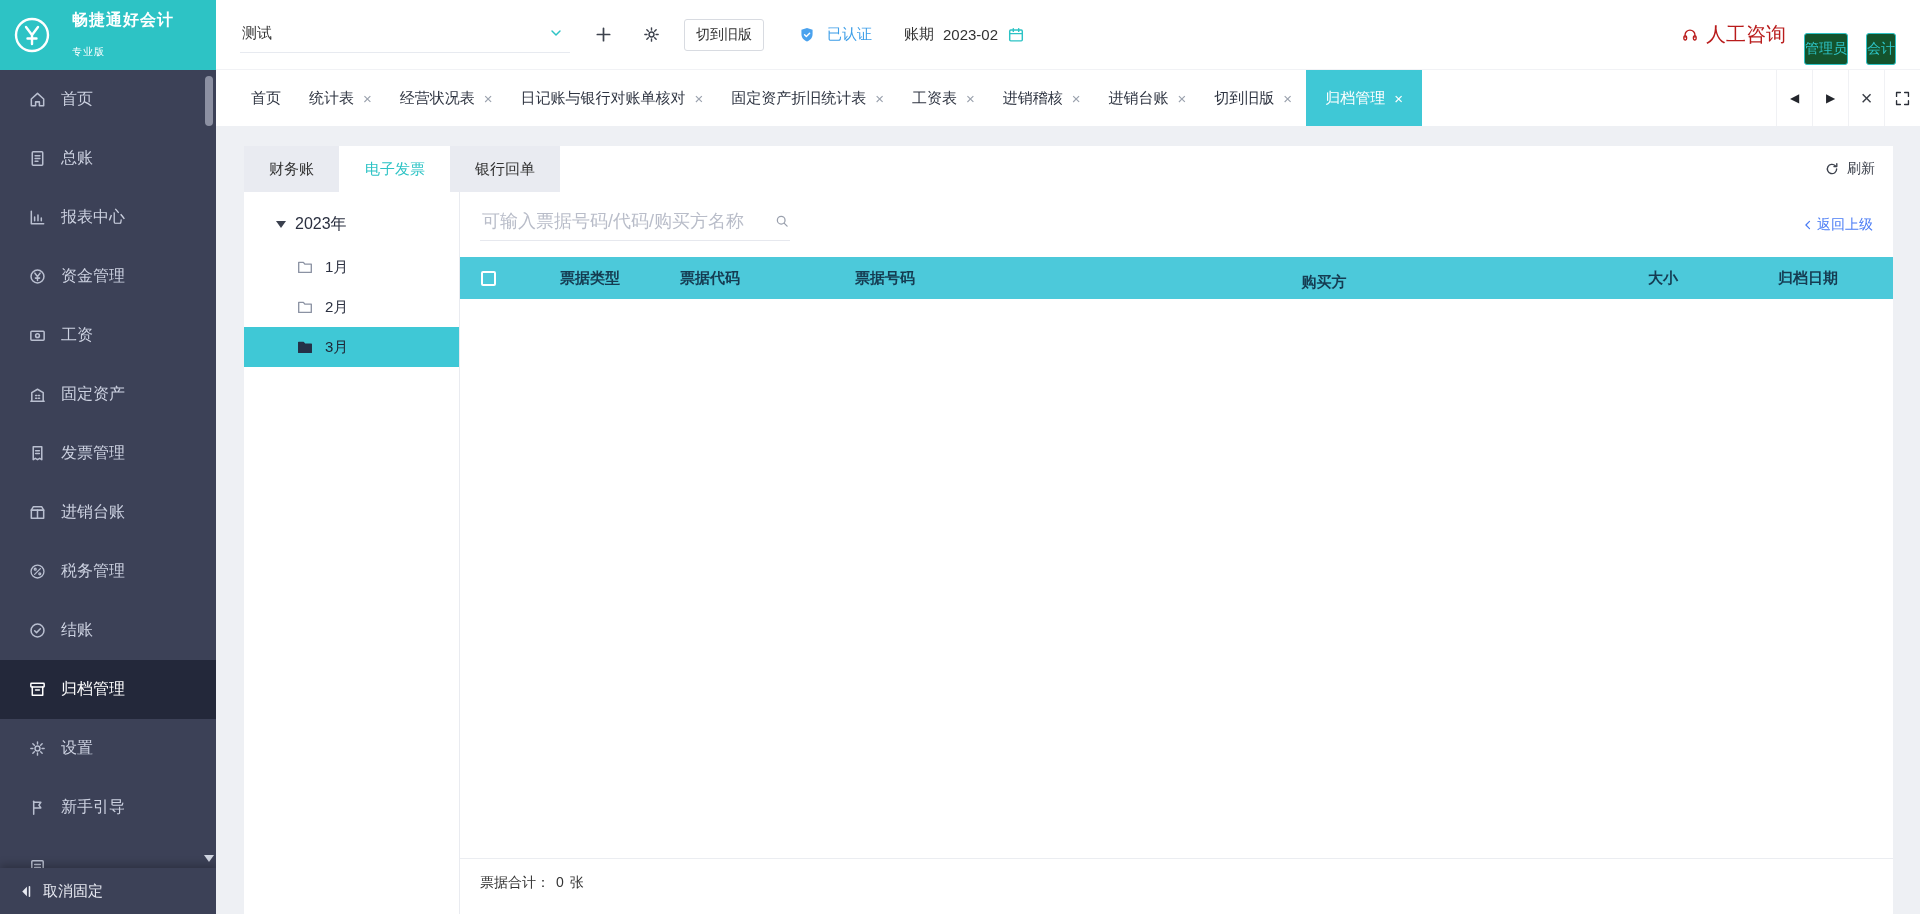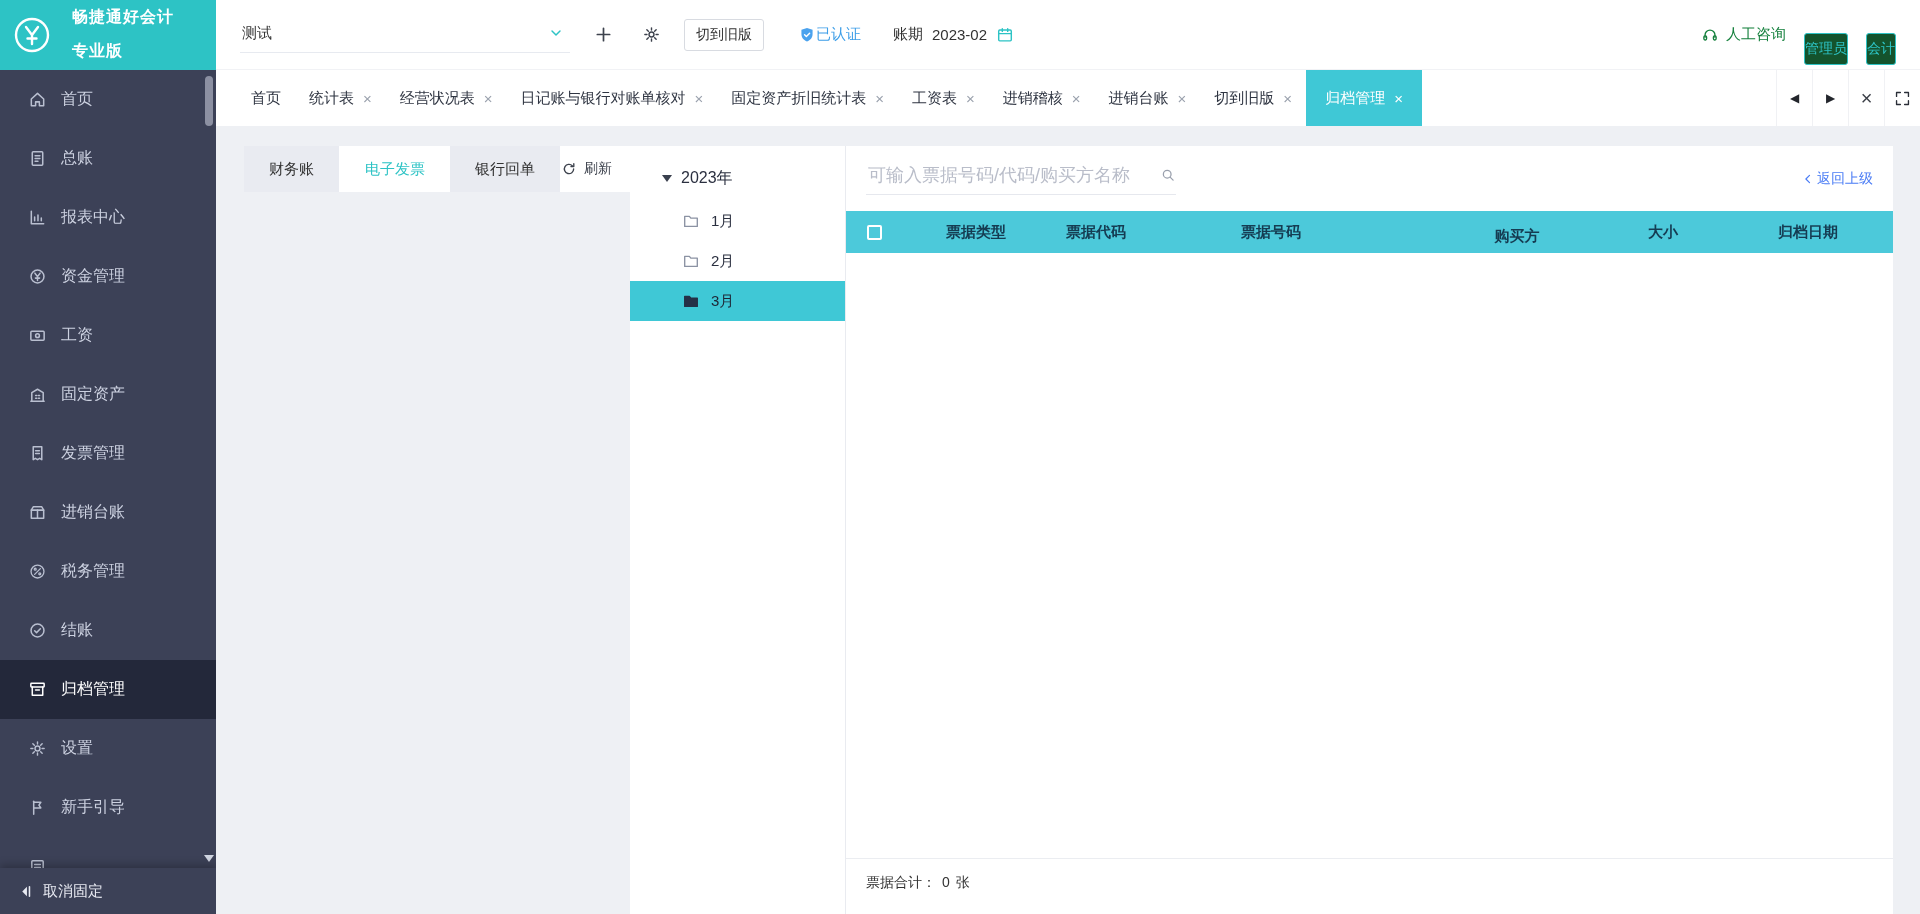--- a/index.html
+++ b/index.html
@@ -9,21 +9,21 @@
     font-family:"Liberation Sans","DejaVu Sans",sans-serif;
     background:#eef0f4; color:#333;
   }
   .app { display:flex; width:1920px; height:914px; }
 
   
   .sidebar { width:216px; min-width:216px; background:#3c4157; color:#ccd1e0; position:relative; overflow:hidden; }
   .logo { height:70px; background:#2dc3c5; display:flex; align-items:center; gap:21px; padding:0 13px; color:#fff; }
   .logo svg { flex:none; }
   .logo-title { font-size:16px; font-weight:bold; letter-spacing:1px; line-height:1.1; }
-  .logo-sub { font-size:16px; margin-top:16px; letter-spacing:1px;font-weight:bold; }
+  .logo-sub { font-size:10px; margin-top:16px; letter-spacing:1px; }
   .side-menu { position:absolute; top:70px; left:0; right:0; bottom:46px; overflow:hidden; }
   .side-item { height:59px; display:flex; align-items:center; gap:14px; padding-left:28px; font-size:16px; cursor:pointer; }
   .side-item svg { width:19px; height:19px; flex:none; color:#b9bfd0; }
   .side-item.active { background:#23283a; color:#fff; }
   .side-item.active svg { color:#fff; }
   .side-scroll { position:absolute; top:74px; right:2px; bottom:52px; width:9px; }
   .side-scroll .thumb { position:absolute; top:2px; left:0; width:8px; height:50px; background:#b7bccb; opacity:.65; border-radius:4px; }
   .side-scroll .down-arrow { position:absolute; bottom:0; left:-1px; width:0; height:0;
     border-left:5px solid transparent; border-right:5px solid transparent; border-top:7px solid #cfd4e0; }
   .pinbar { position:absolute; left:0; right:0; bottom:0; height:46px; background:#3c4157;
@@ -32,40 +32,40 @@
   .pinbar svg { width:17px; height:17px; color:#e8eaf2; }
 
   
   .main { flex:1; display:flex; flex-direction:column; min-width:0; }
 
   .topbar { height:70px; background:#fff; display:flex; align-items:center; padding:0 24px; gap:18px; border-bottom:1px solid #f1f2f5; }
   .company { width:330px; height:36px; display:flex; align-items:center; justify-content:space-between;
     font-size:15px; color:#333; cursor:pointer; border-bottom:1px solid #e7eaf0; padding:0 6px 2px 2px; }
   .icon-btn { width:30px; height:30px; display:flex; align-items:center; justify-content:center; cursor:pointer; color:#3d424d; }
   .btn-old { border:1px solid #d8dbe1; border-radius:3px; padding:6px 11px; font-size:14px; color:#333; background:#fff; cursor:pointer; }
-  .certified { display:flex; align-items:center; gap:0; font-size:15px; color:#3f9fe8; cursor:pointer; margin-left:16px; }
+  .certified { display:flex; align-items:center; gap:11px; font-size:15px; color:#3f9fe8; cursor:pointer; margin-left:16px; }
   .period { display:flex; align-items:center; gap:9px; font-size:15px; color:#333; margin-left:14px; }
   .period .cal { color:#2dc3c5; cursor:pointer; display:flex; }
   .tb-spacer { flex:1; }
-  .consult { display:flex; align-items:center; gap:7px; font-size:15px; color:#15803d; cursor:pointer;justify-content:space-between; }
+  .consult { display:flex; align-items:center; gap:7px; font-size:20px; color:#b91c1c; cursor:pointer;justify-content:space-between; }
   .role-btn { border:1px solid #2dc3c5; color:#2dc3c5; background:#14532d; border-radius:3px; padding:6px 0; font-size:14px; cursor:pointer;margin-top:28px; }
 
   .tabstrip { height:56px; background:#fff; display:flex; align-items:stretch; padding-left:21px; }
   .tabs { display:flex; flex:1; min-width:0; overflow:hidden; }
   .tab { display:flex; align-items:center; gap:9px; padding:0 14px; font-size:15px; color:#2f3542; cursor:pointer; white-space:nowrap; }
   .tab .tab-close { color:#9aa1ad; font-size:15px; cursor:pointer; }
   .tab.active { background:#3fc8d6; color:#fff; padding:0 19px; }
   .tab.active .tab-close { color:#fff; }
   .tab-nav { display:flex; align-items:stretch; margin-left:auto; }
   .nav-btn { width:36px; display:flex; align-items:center; justify-content:center; font-size:12px;
     color:#23262c; cursor:pointer; border-left:1px solid #f0f1f4; }
   .nav-btn.close-btn { font-size:20px; color:#3a3e46; }
 
   
-  .content { flex:1; display:flex; flex-direction:row; margin:20px 27px 0 28px; min-height:0; }
+  .content { flex:1; display:flex; flex-direction:column; margin:20px 27px 0 28px; min-height:0; }
   .substrip { height:46px; background:#fff; display:flex; align-items:stretch; flex:none; }
   .subtab { display:flex; align-items:center; padding:0 25px; font-size:15px; color:#333;
     background:#e9ebf1; cursor:pointer; border-right:1px solid #fff; }
   .subtab.active { background:#fff; color:#2dc3c5; border-right:none; }
   .refresh { margin-left:auto; display:flex; align-items:center; gap:7px; padding-right:18px;
     font-size:14px; color:#3d424d; cursor:pointer; }
 
   .panels { flex:1; display:flex; min-height:0; background:#fff; }
   .tree { width:215px; min-width:215px; padding-top:12px; }
   .tree-year { display:flex; align-items:center; gap:9px; padding:10px 0 12px 32px; font-size:16px; color:#2b3040; cursor:pointer; }

